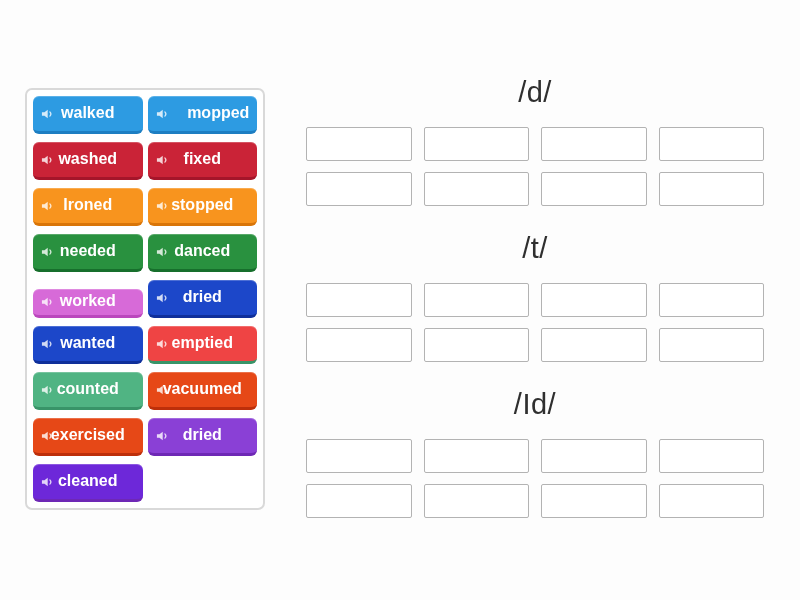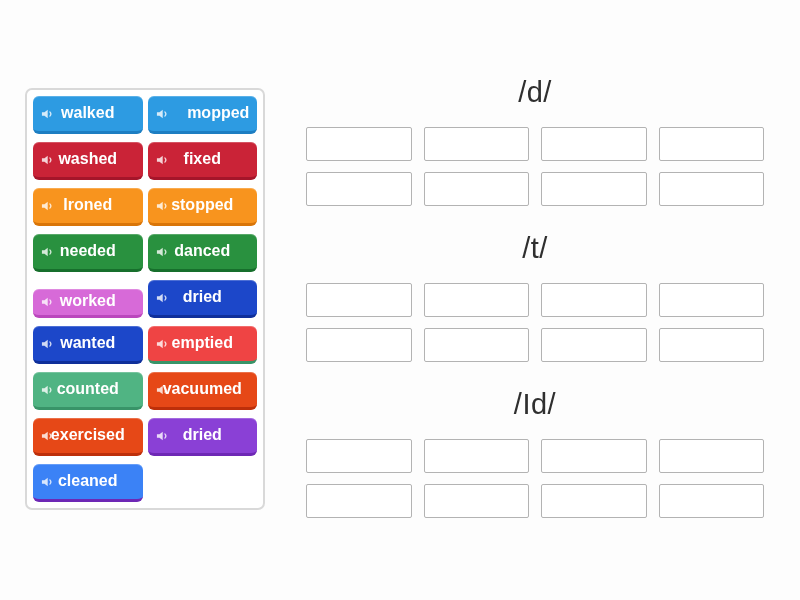--- a/index.html
+++ b/index.html
@@ -162,21 +162,21 @@
           </svg></span>
         <span class="lbl">exercised</span>
       </div>
       <div class="tile" style="background: rgb(138, 64, 214); border-bottom-color: rgb(110, 40, 181);">
         <span class="spk"><svg width="14" height="14" viewBox="0 0 16 16">
             <path d="M2.2 6v4h2.9l3.7 2.9V3.1L5.1 6H2.2z" fill="rgba(255,255,255,0.8)"></path>
             <path d="M11.3 5.6a3.4 3.4 0 0 1 0 4.8" stroke="rgba(255,255,255,0.8)" stroke-width="1.4" fill="none" stroke-linecap="round"></path>
           </svg></span>
         <span class="lbl">dried</span>
       </div>
-      <div class="tile" style="background: #3b82f6; border-bottom-color: rgb(110, 40, 181);">
+      <div class="tile" style="background: #6d28d9; border-bottom-color: rgb(110, 40, 181);">
         <span class="spk"><svg width="14" height="14" viewBox="0 0 16 16">
             <path d="M2.2 6v4h2.9l3.7 2.9V3.1L5.1 6H2.2z" fill="rgba(255,255,255,0.8)"></path>
             <path d="M11.3 5.6a3.4 3.4 0 0 1 0 4.8" stroke="rgba(255,255,255,0.8)" stroke-width="1.4" fill="none" stroke-linecap="round"></path>
           </svg></span>
         <span class="lbl">cleaned</span>
       </div>
     </div>
   <div class="groups" id="groups">
       <section class="group">
         <h2 class="group-header">/d/</h2>

